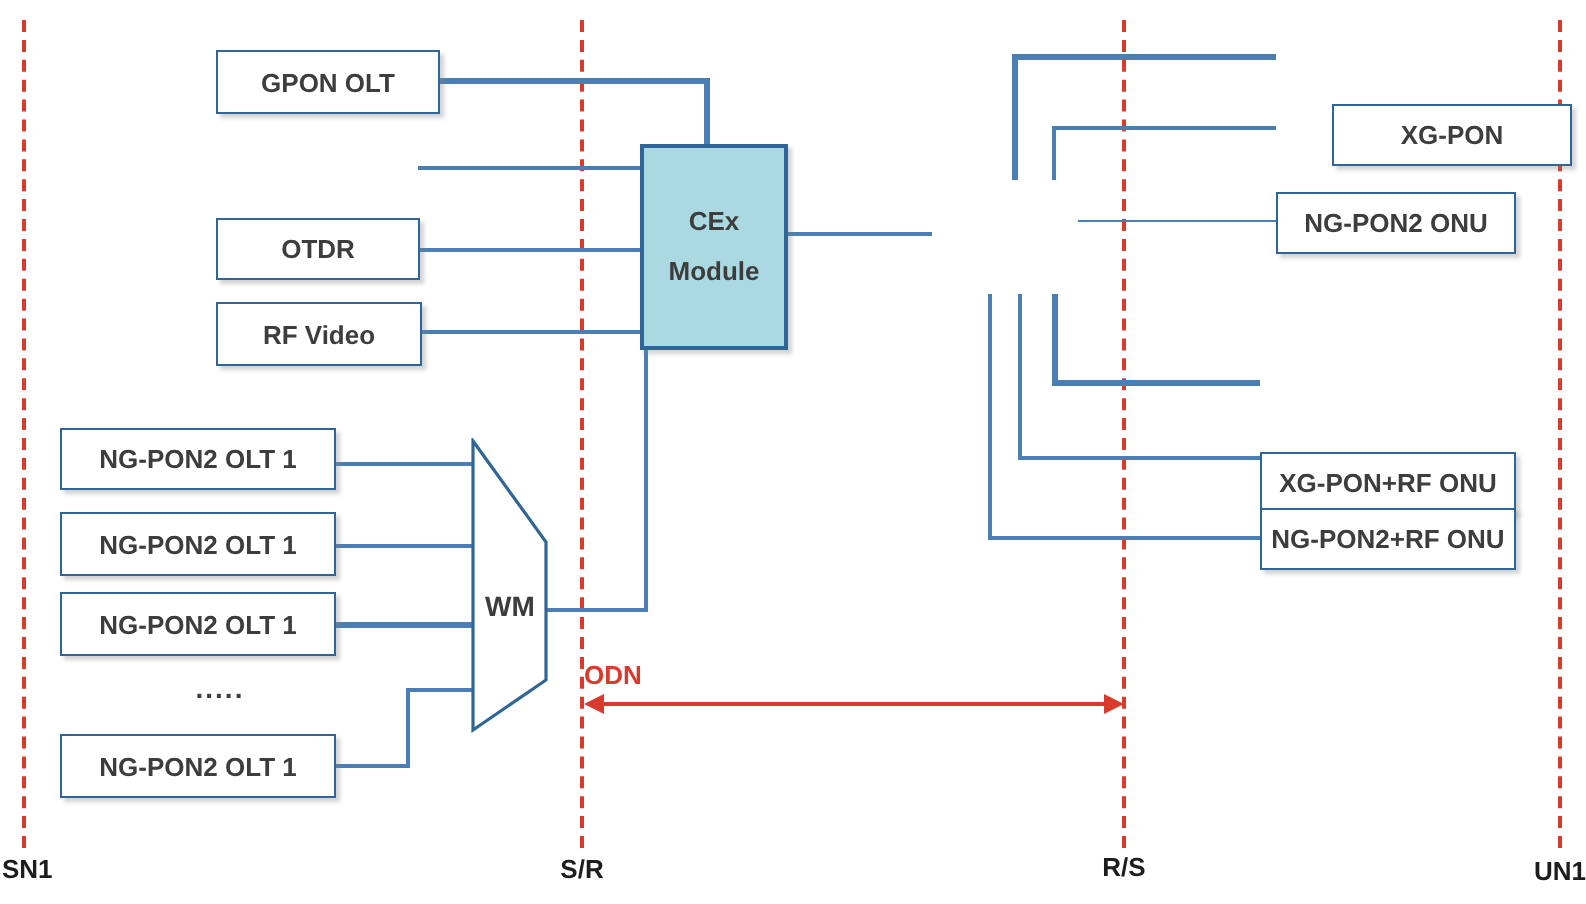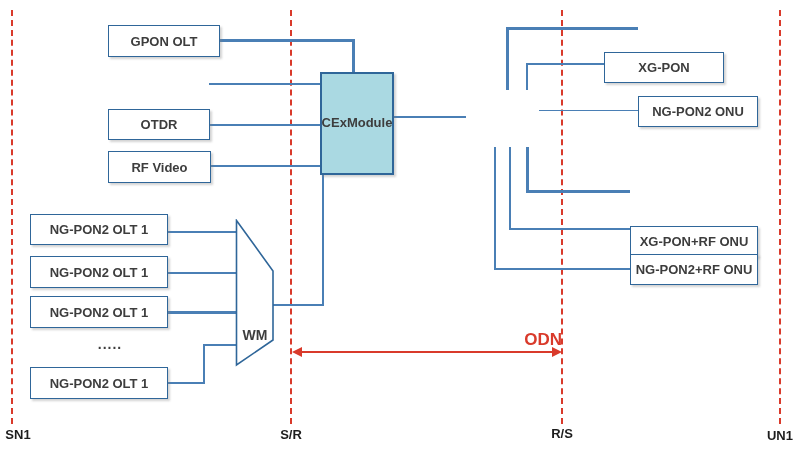--- a/index.html
+++ b/index.html
@@ -11,54 +11,54 @@
     position:absolute;box-sizing:border-box;background:#ffffff;
     border:1.6px solid var(--box-border,#2f6699);
     display:flex;align-items:center;justify-content:center;
     font-size:13px;font-weight:bold;color:var(--text,#3d3d3d);
     box-shadow:2px 2px 2px rgba(130,130,130,0.35);
     white-space:nowrap;
   }
   .cex{
     background:var(--cex-fill,#aad9e2);
     border:2px solid var(--box-border,#2c6d9e);
-    flex-direction:row;line-height:1.9;
+    flex-direction:column;line-height:1.9;
   }
   .hline{position:absolute;background:var(--line-blue,#4a7fb5);}
   .vline{position:absolute;background:var(--line-blue,#4a7fb5);}
   .redline{
     position:absolute;width:0;border-left:2px dashed var(--red,#d93a2b);
     top:10px;height:414px;
   }
   .blabel{
     position:absolute;font-size:13px;font-weight:bold;color:#1d1d1d;width:34px;
   }
   .odn-text{
-    position:absolute;left:292px;top:330px;width:270px;text-align:right;
-    color:var(--red,#d93a2b);font-size:17px;font-weight:bold;
+    position:absolute;left:292px;top:330px;width:270px;text-align:left;
+    color:var(--red,#d93a2b);font-size:13px;font-weight:bold;
   }
   .arrow-line{position:absolute;left:299px;top:351px;width:256px;height:2px;background:var(--red,#d93a2b);}
   .arrow-head{position:absolute;width:0;height:0;border-top:5px solid transparent;border-bottom:5px solid transparent;}
   .arrow-head.left{left:292px;top:347px;border-right:10px solid var(--red,#d93a2b);}
   .arrow-head.right{left:552px;top:347px;border-left:10px solid var(--red,#d93a2b);}
   .dots{position:absolute;left:80px;top:336px;width:60px;text-align:center;font-size:14px;font-weight:bold;color:#3d3d3d;letter-spacing:1px;}
-  .wm-label{position:absolute;left:238px;top:295px;width:34px;text-align:center;font-size:14px;font-weight:bold;color:#3d3d3d;margin-top:32px;}
+  .wm-label{position:absolute;left:238px;top:295px;width:34px;text-align:center;font-size:14px;font-weight:bold;color:#3d3d3d;}
   .wm-svg{position:absolute;left:235px;top:219px;}
 </style>
 </head>
 <body>
 
 <div id="canvas">
 
   <div class="redline" style="left:11px"></div>
   <div class="redline" style="left:290px"></div>
   <div class="redline" style="left:561px"></div>
   <div class="redline" style="left:779px"></div>
 
-  <div class="blabel" style="left:1px;top:427px;text-align:center">SN1</div>
+  <div class="blabel" style="left:1px;top:427px;text-align:left">SN1</div>
   <div class="blabel" style="left:274px;top:427px;text-align:center">S/R</div>
   <div class="blabel" style="left:545px;top:426px;text-align:center">R/S</div>
   <div class="blabel" style="left:763px;top:428px;text-align:center">UN1</div>
 
   <div class="odn-text">ODN</div>
   <div class="arrow-line"></div>
   <div class="arrow-head left"></div>
   <div class="arrow-head right"></div>
 
   <div class="hline" style="left:208px;top:39px;width:146px;height:2.5px"></div>
@@ -121,21 +121,21 @@
     <polygon points="1.5,1.5 38,52 38,121 1.5,146" fill="#ffffff" stroke="#2f6699" stroke-width="1.6"></polygon>
   </svg>
   <div class="wm-label">WM</div>
 
   <div class="box cex" style="left:320px;top:72px;width:74px;height:103px">
     <span>CEx</span>
     <span>Module</span>
   </div>
 
 
-  <div class="box" style="left:604px;top:52px;width:120px;height:31px">
+  <div class="box" style="left:666px;top:52px;width:120px;height:31px">
       <span>XG-PON</span>
     </div>
   <div class="box" style="left:638px;top:96px;width:120px;height:31px">
       <span>NG-PON2 ONU</span>
     </div>
   <div class="box" style="left:630px;top:226px;width:128px;height:31px">
       <span>XG-PON+RF ONU</span>
     </div>
   <div class="box" style="left:630px;top:254px;width:128px;height:31px">
       <span>NG-PON2+RF ONU</span>

